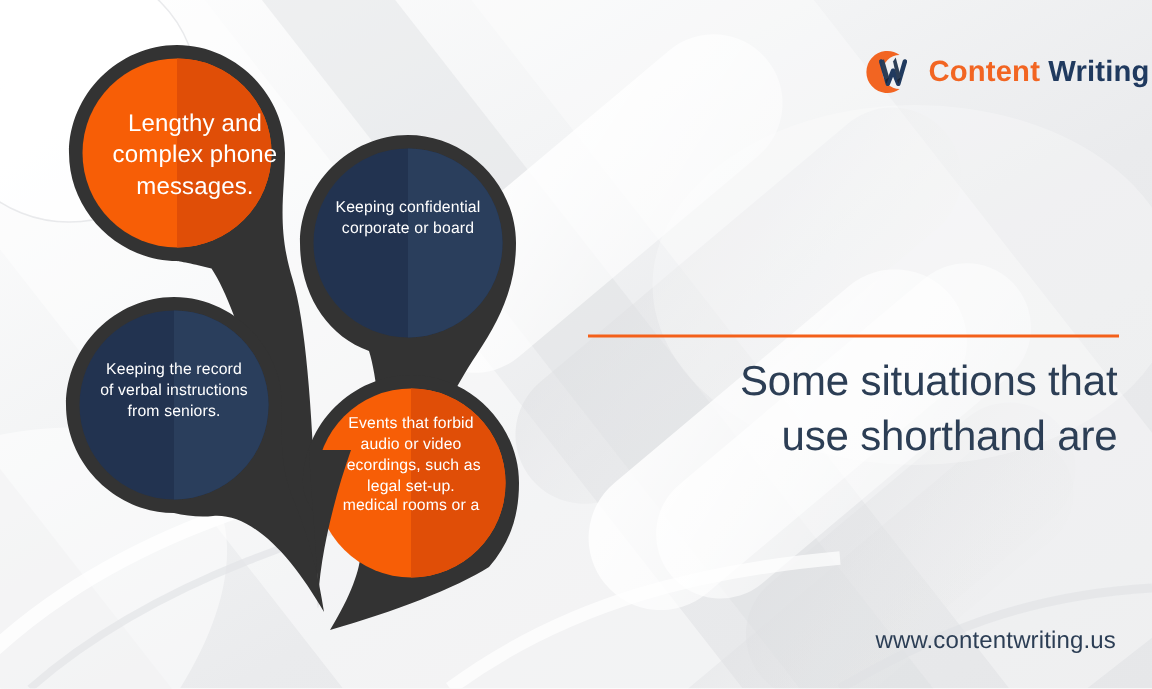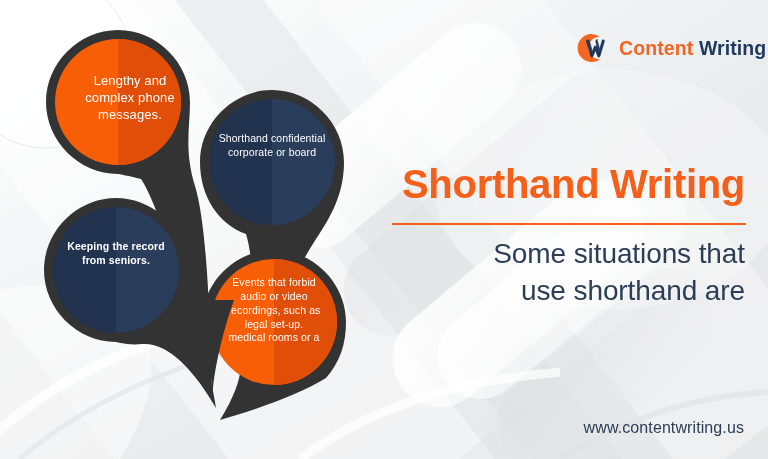--- a/index.html
+++ b/index.html
@@ -173,60 +173,61 @@
                C 111 6 144 39 144 78
                C 144 104 138 126 149 162
                C 160 198 164 280 166 376
                C 140 290 118 190 95 155
                C 84 152 72 150 72 150
                C 33 150 0 117 0 78
                C 0 39 33 6 72 6 Z" fill="#333333"></path>
       <circle cx="72" cy="78" r="63" fill="#F75E06"></circle>
       <path d="M 72 15 A 63 63 0 0 1 72 141 Z" fill="#E04E07"></path>
     </svg>
-    <div class="pin-text" style="left:10px; top:48px; width:148px; font-size:13px;">
+    <div class="pin-text" style="left:10px; top:48px; width:148px; font-size:16px;">
       <div>Lengthy and</div>
       <div>complex phone</div>
       <div>messages.</div>
     </div>
   </div>
 
   <div class="pin" style="left:198px; top:84px;">
     <svg width="180" height="360" viewBox="0 0 180 360">
       <path d="M 74 6
                C 113 6 146 39 146 78
                C 146 106 136 128 120 152
                C 100 182 76 230 54 306
                C 58 228 56 176 48 150
                C 20 140 2 112 2 78
                C 2 39 35 6 74 6 Z" fill="#333333"></path>
       <circle cx="74" cy="78" r="63" fill="#223350"></circle>
       <path d="M 74 15 A 63 63 0 0 1 74 141 Z" fill="#2A3E5C"></path>
     </svg>
     <div class="pin-text" style="left:8px; top:48px; width:132px; font-size:10.5px;">
-      <div>Shorthand confidential</div>
+      <div>Keeping confidential</div>
       <div>corporate or board</div>
     </div>
   </div>
 
   <div class="pin" style="left:44px; top:192px;">
     <svg width="185" height="230" viewBox="0 0 185 230">
       <path d="M 72 6
                C 111 6 144 39 144 78
                C 144 100 142 118 152 142
                C 162 166 168 190 172 216
                C 150 178 124 150 98 152
                C 90 153 80 152 72 150
                C 33 150 0 117 0 78
                C 0 39 33 6 72 6 Z" fill="#333333"></path>
       <circle cx="72" cy="78" r="63" fill="#223350"></circle>
       <path d="M 72 15 A 63 63 0 0 1 72 141 Z" fill="#2A3E5C"></path>
     </svg>
-    <div class="pin-text" style="left:4px; top:48px; width:136px; font-size:10.5px;font-weight:bold;">
+    <div class="pin-text" style="left:4px; top:48px; width:136px; font-size:10.5px;">
       <div>Keeping the record</div>
+      <div>of verbal instructions</div>
       <div>from seniors.</div>
     </div>
   </div>
 
   <div class="pin" style="left:196px; top:244px;text-decoration:underline;">
     <svg width="190" height="180" viewBox="0 0 190 180">
       <path d="M 78 6
                C 117 6 150 39 150 78
                C 150 100 144 118 130 134
                C 108 148 66 164 24 176
@@ -256,21 +257,20 @@
       <path d="M22 14 L26 28 L23 30 L20 17 Z" fill="#2C3E55"></path>
       <path d="M31 13 L35 28 L32 30 L29 16 Z" fill="#2C3E55"></path>
       <path d="M26 28 L23 30 L24 33 Z" fill="#1b2838"></path>
       <path d="M35 28 L32 30 L33 33 Z" fill="#1b2838"></path>
     </svg>
     <div class="logo-text">
       <span class="o">Content</span><span>&nbsp;</span><span class="n">Writing</span>
     </div>
   </div>
 
-  <div class="headline">Shorthand Writing</div>
 
   <div class="rule"></div>
 
   <div class="subhead">
     <div>Some situations that</div>
     <div>use shorthand are</div>
   </div>
 
   <div class="site-url">www.contentwriting.us</div>
 

